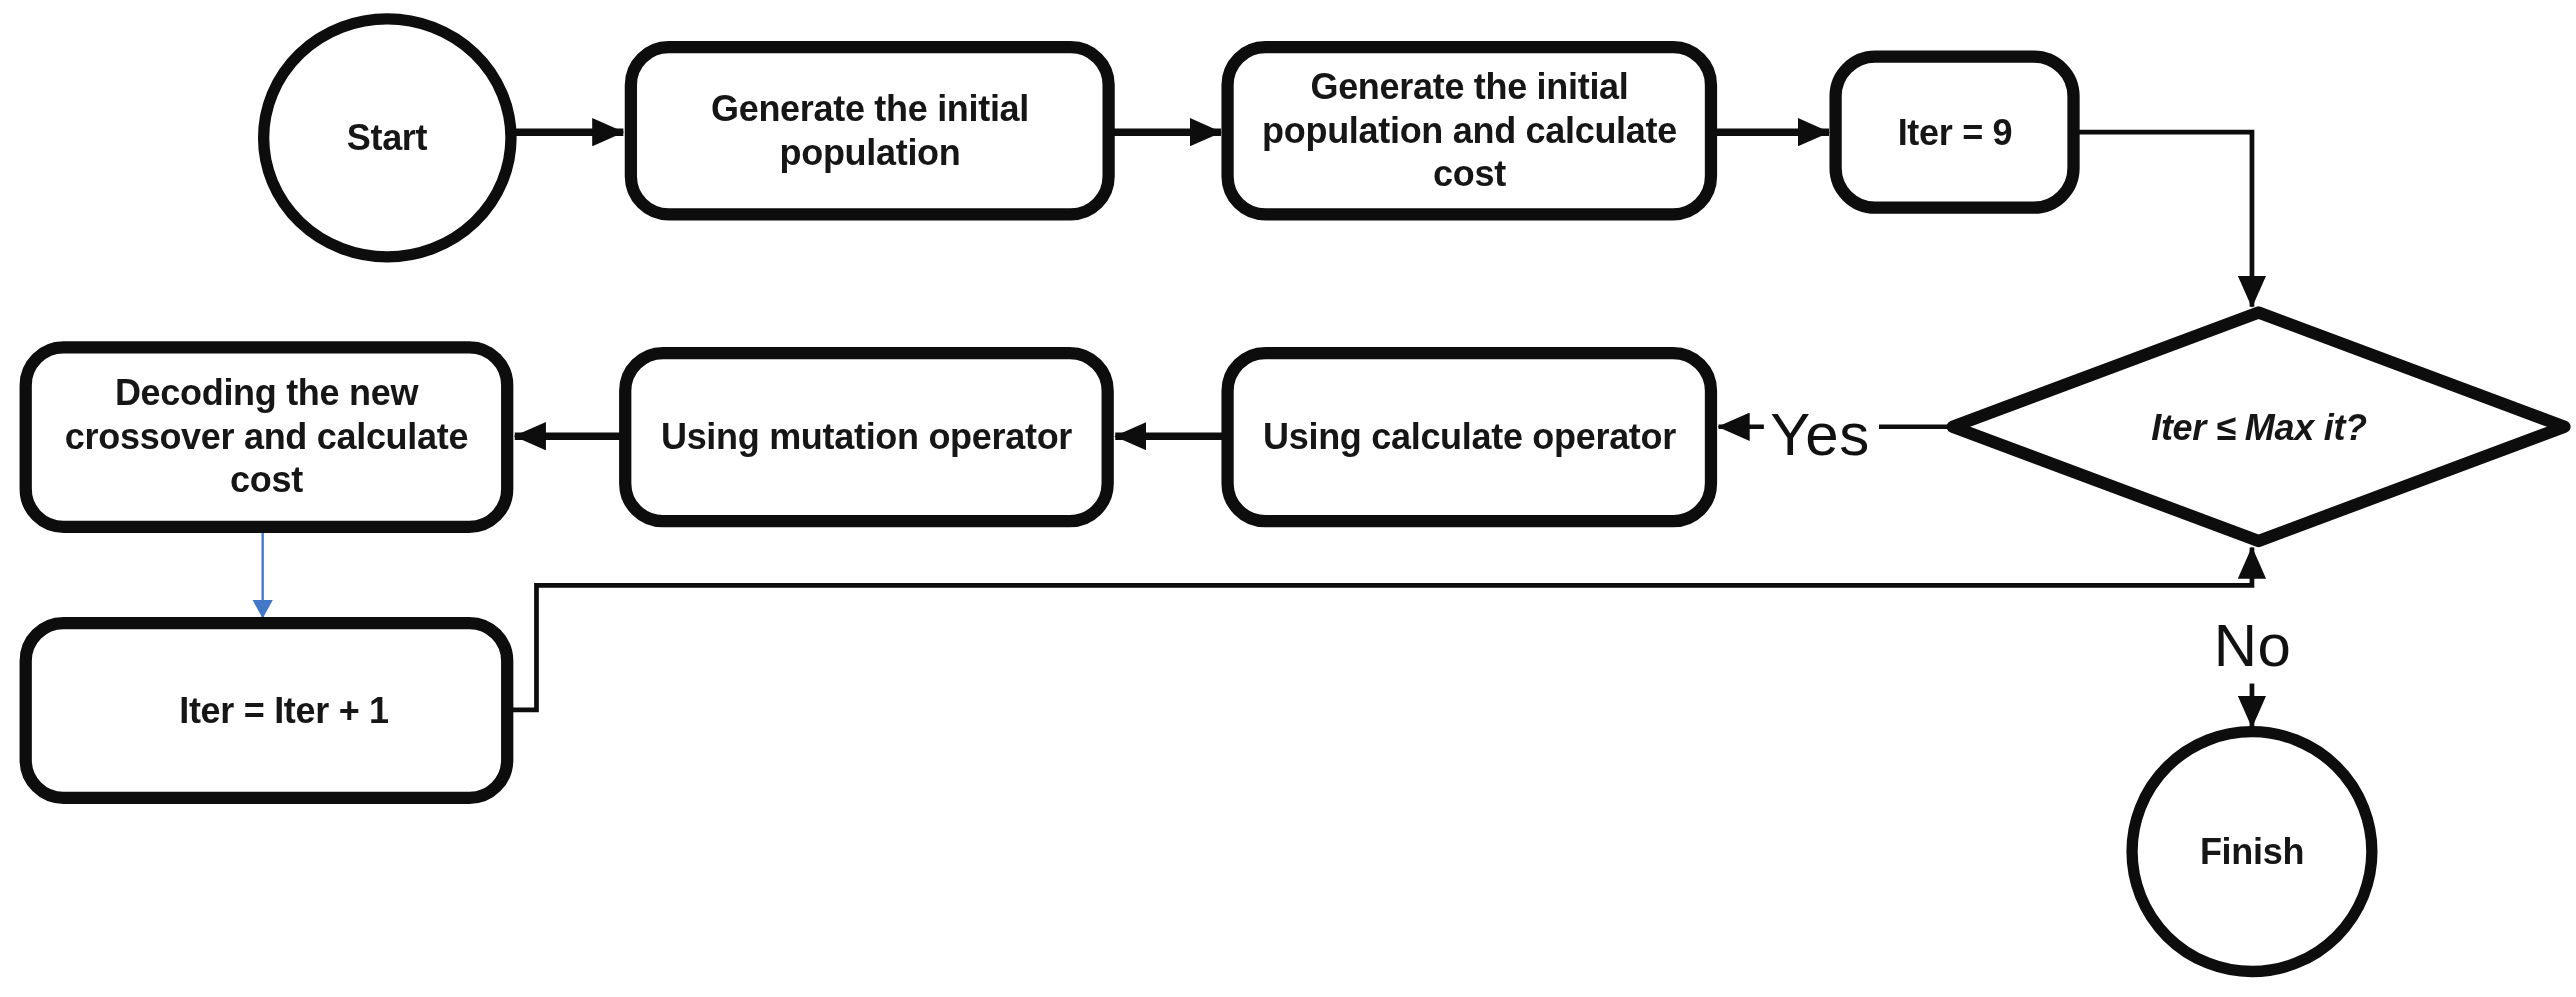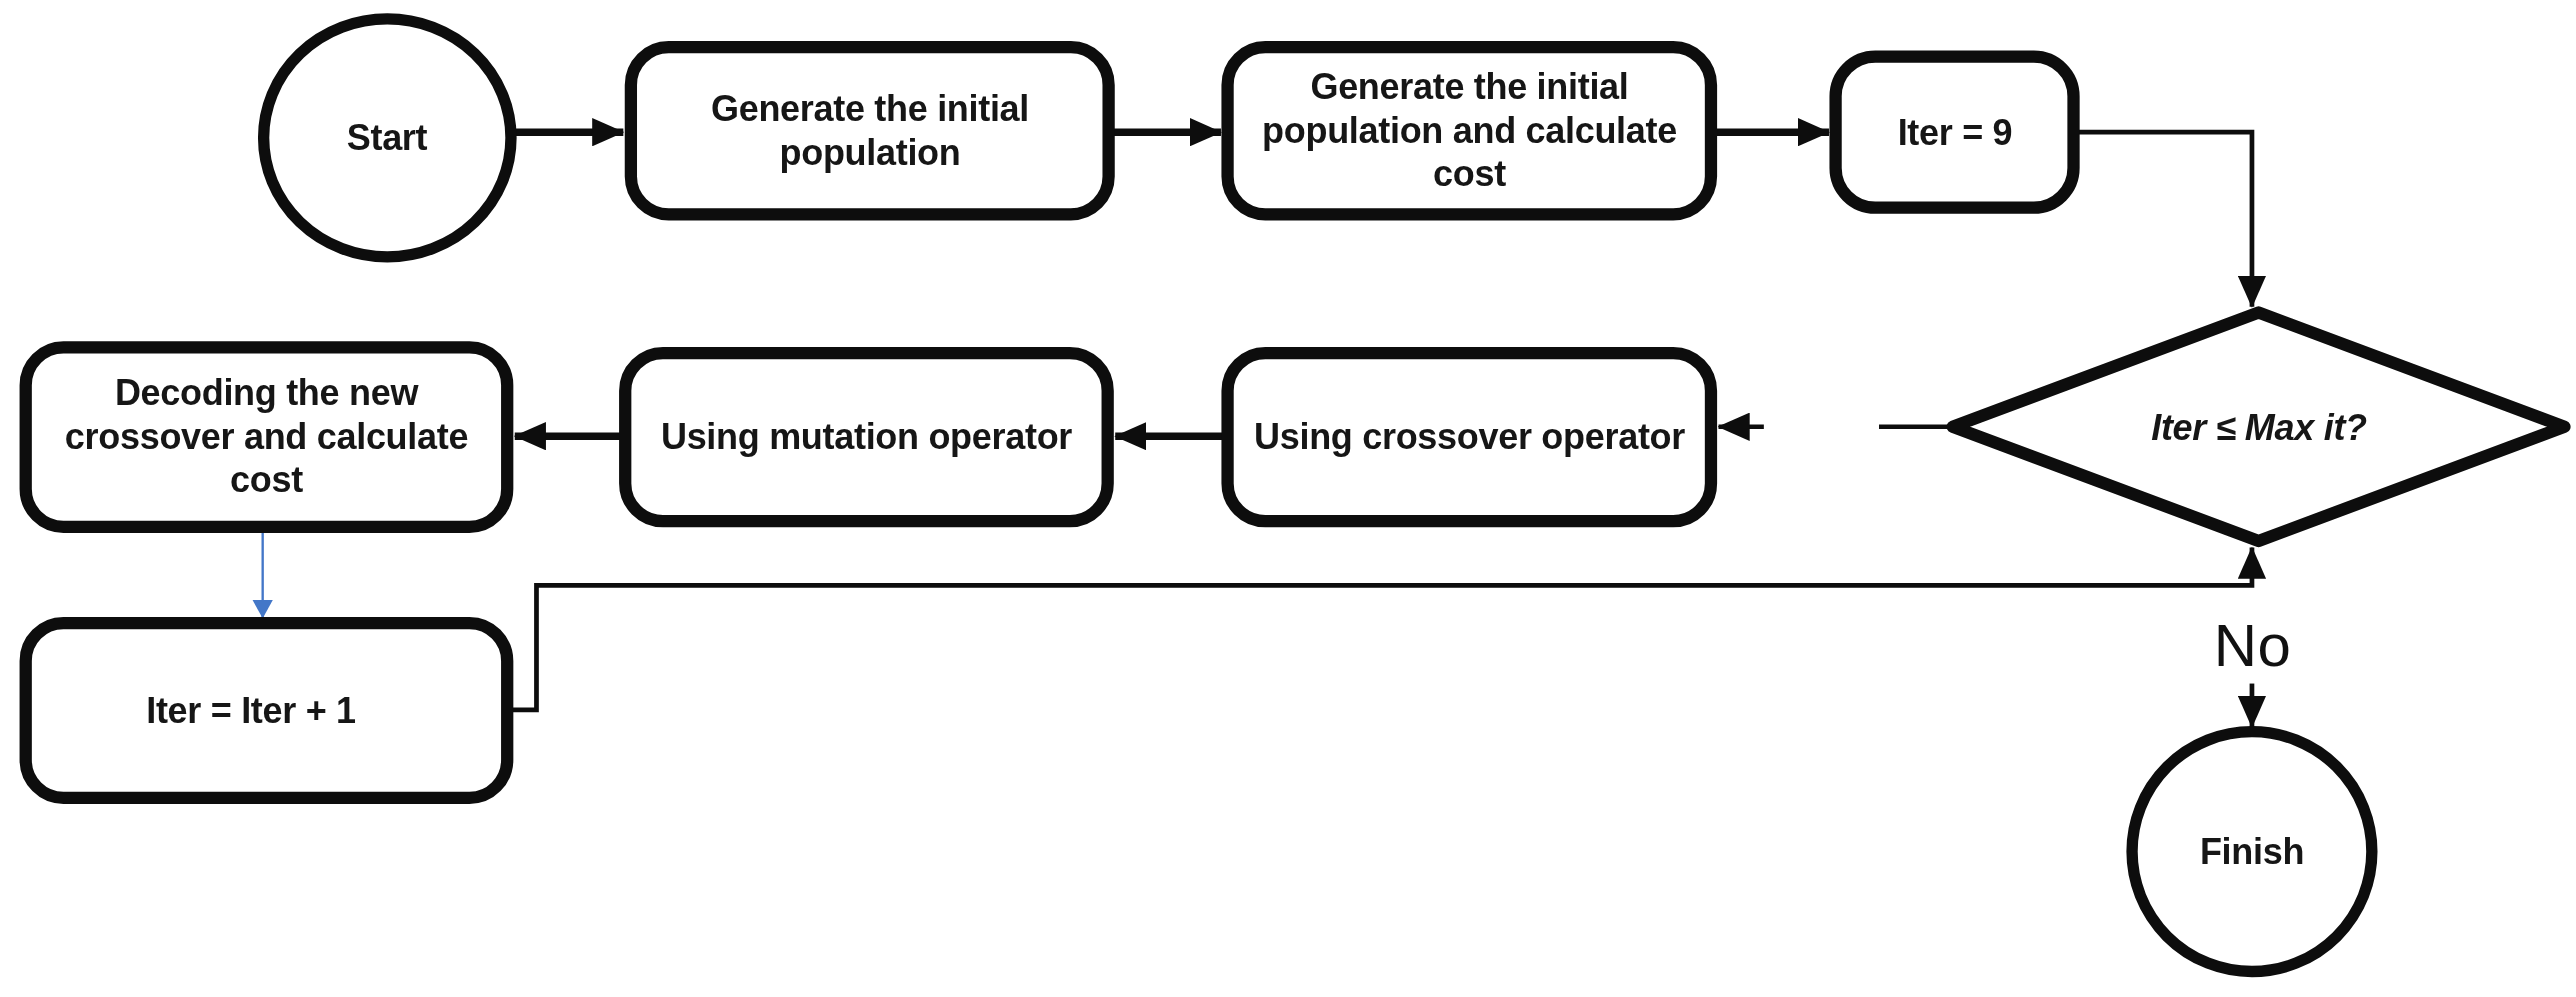--- a/index.html
+++ b/index.html
@@ -103,29 +103,30 @@
   <div class="lbl" style="left:264px; top:81px; width:246px; height:113px;">Start</div>
 
   <div class="lbl" style="left:1228px; top:47px; width:483px; height:167px;">Generate the initial
 population and calculate
 cost</div>
 
   <div class="lbl" style="left:1836px; top:57px; width:238px; height:151px;">Iter = 9</div>
 
   <div class="lbl" style="left:1953px; top:313px; width:612px; height:229px;font-style:italic;">Iter ≤ Max it?</div>
 
-  <div class="lbl" style="left:1228px; top:353px; width:483px; height:168px;">Using crossover operator</div>
+  <div class="lbl" style="left:1228px; top:353px; width:483px; height:168px;">Using calculate operator</div>
 
   <div class="lbl" style="left:625px; top:353px; width:483px; height:168px;">Using mutation operator</div>
 
   <div class="lbl" style="left:25.5px; top:347px; width:482px; height:179px;">Decoding the new
 crossover and calculate
 cost</div>
 
-  <div class="lbl" style="left:10px; top:623px; width:482px; height:175px;text-align:center;">Iter = Iter + 1</div>
+  <div class="lbl" style="left:43px; top:623px; width:482px; height:175px;text-align:center;">Iter = Iter + 1</div>
 
   <div class="lbl" style="left:2132px; top:795px; width:240px; height:113px;">Finish</div>
 
+  <div class="branch-lbl" style="left:1742px; top:389px; width:156px; height:90px;">Yes</div>
 
   <div class="branch-lbl" style="left:2174px; top:602px; width:157px; height:87px;">No</div>
 
 </div>
 
 
 </body></html>

